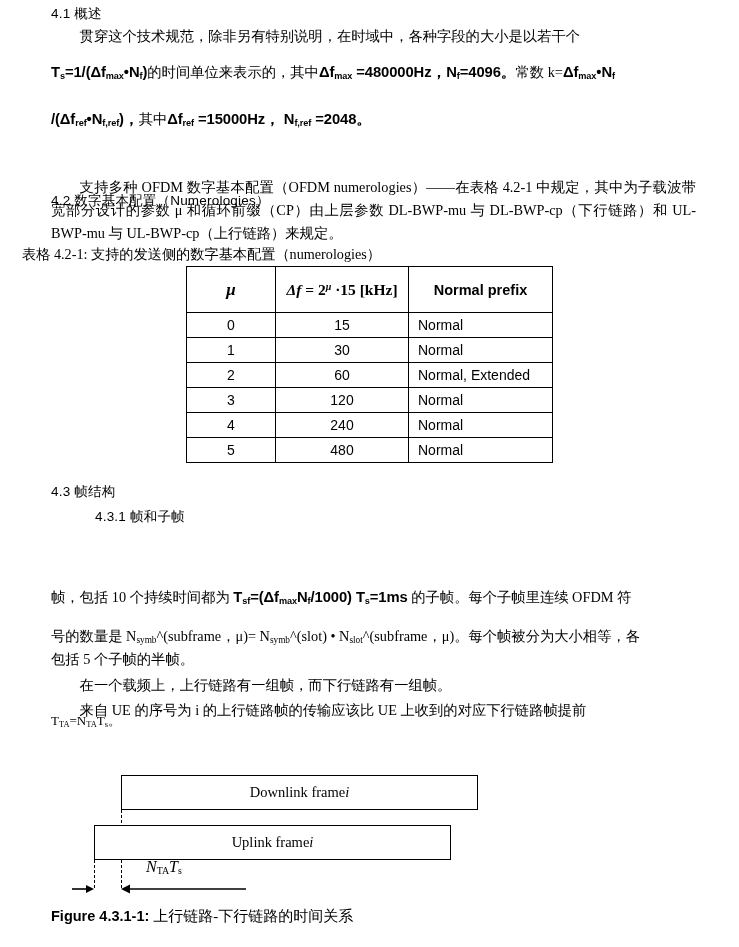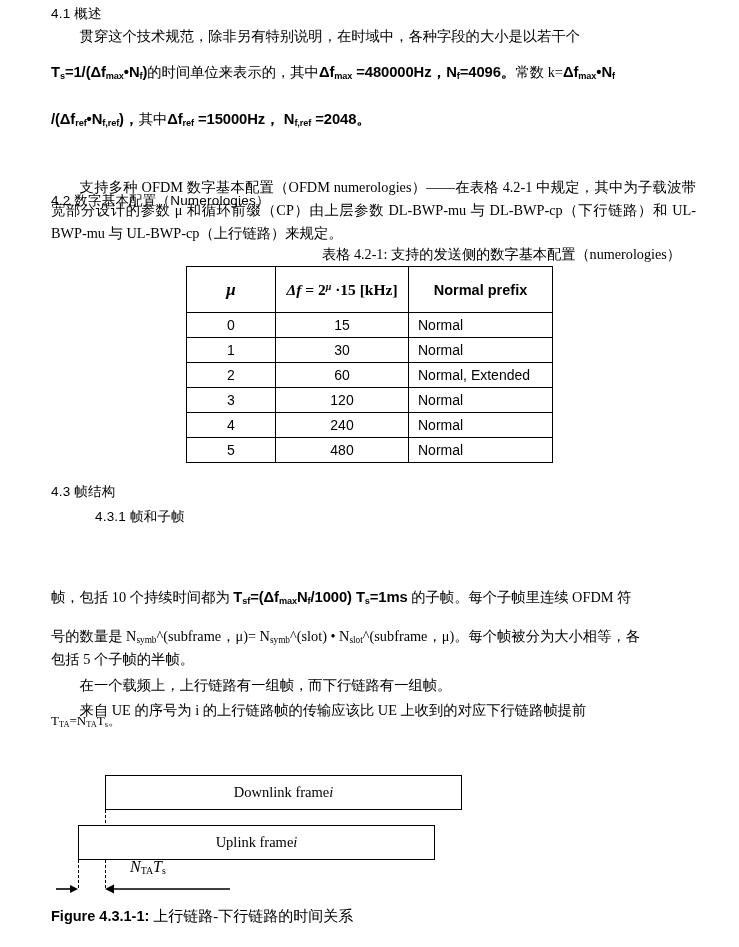--- a/index.html
+++ b/index.html
@@ -64,24 +64,24 @@
   .ser { font-family: "Liberation Serif", "DejaVu Serif", serif; }
   .ital { font-style: italic; }
   sub { font-size: 0.65em; vertical-align: -0.22em; }
   sup { font-size: 0.65em; vertical-align: 0.45em; }
 
   
   .tbl-caption {
     position: absolute;
     left: 0;
     width: 681px;
-    text-align: right;
+    text-align: left;
     font-family: "Liberation Serif", "DejaVu Serif", serif;
     font-size: 14.2px;
-    padding-left: 30px;
+    padding-left: 22px;
     box-sizing: border-box;
   }
   table.numerology {
     position: absolute;
     left: 186px;
     top: 266px;
     width: 363px;
     border-collapse: collapse;
     table-layout: fixed;
   }
@@ -122,21 +122,21 @@
   td.cell-cp {
     font-family: "Liberation Sans", sans-serif;
     font-size: 14px;
     text-align: left;
     padding-left: 9px;
   }
 
   
   .figure-area {
     position: absolute;
-    left: 0;
+    left: 16px;
     top: 760px;
     width: 684px;
     height: 140px;
     text-decoration: underline;
   }
   .frame-box {
     position: absolute;
     border: 1.6px solid #000;
     background: #fff;
     box-sizing: border-box;

